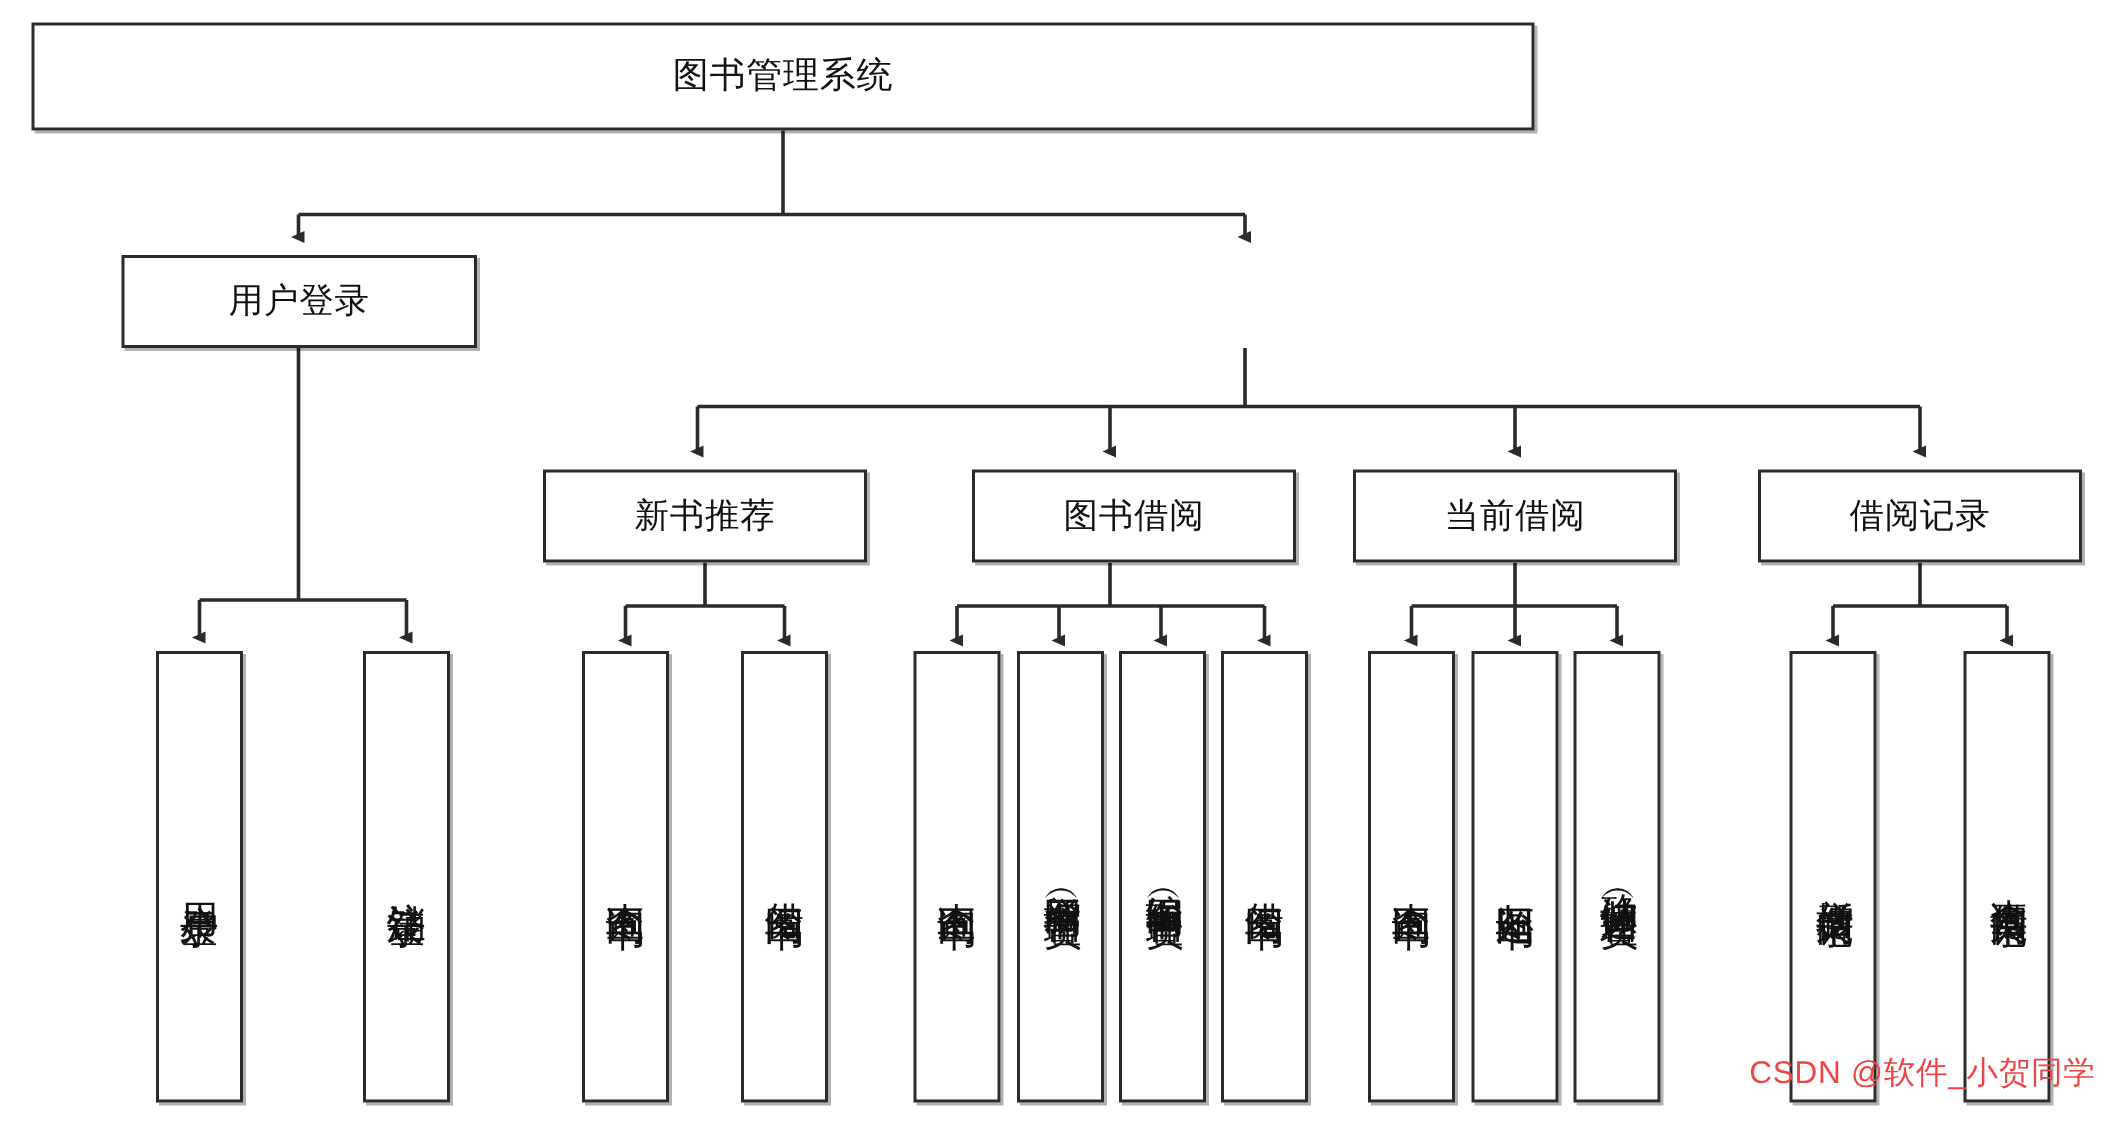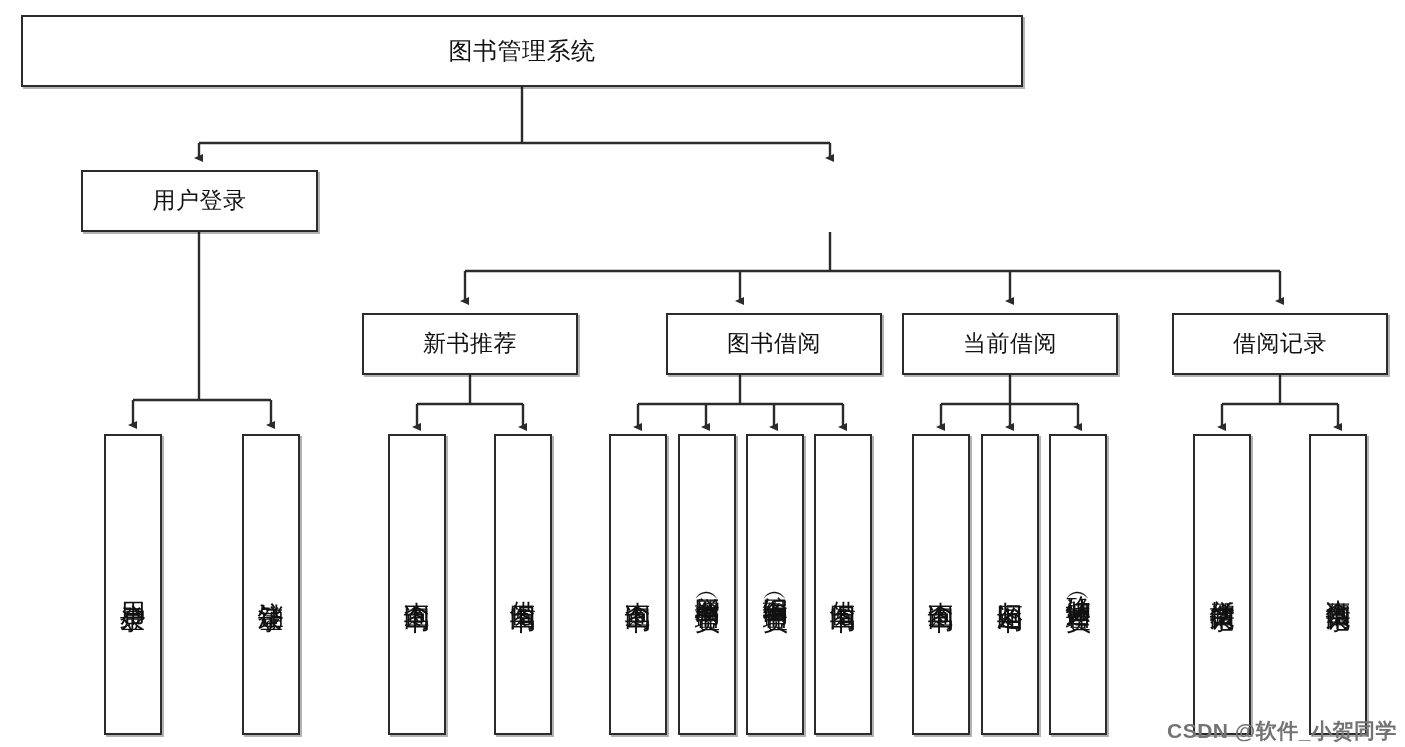--- a/index.html
+++ b/index.html
@@ -41,27 +41,26 @@
     text-orientation:upright;
     font-size:26px;
     line-height:1.18;
     letter-spacing:2px;
     white-space:nowrap;
   }
   .leaf.tall .lbl{font-size:25px;}
 
   #watermark{
     position:absolute;
-    right:8px;bottom:2px;
+    right:8px;bottom:18px;
     font-size:21px;
-    color:#737373;
+    color:#ef4444;
     letter-spacing:0.5px;
     white-space:nowrap;
     pointer-events:none;
-    font-weight:bold;
   }
 </style>
 </head>
 <body>
 
 <div id="stage">
 
   <svg class="edges" viewBox="0 0 1405 747">
     <defs>
       <marker id="arrow" markerWidth="10" markerHeight="10" refX="5" refY="5" orient="auto" markerUnits="userSpaceOnUse">
@@ -116,21 +115,21 @@
     <span class="lbl">图书管理系统</span>
   </div>
 
   <div class="node h-node" style="left:81px;top:170px;width:237px;height:62px;">
     <span class="lbl">用户登录</span>
   </div>
 
   <div class="node h-node" style="left:362px;top:313px;width:216px;height:62px;">
     <span class="lbl">新书推荐</span>
   </div>
-  <div class="node h-node" style="left:666px;top:313px;width:216px;height:62px;">
+  <div class="node h-node" style="left:648px;top:313px;width:216px;height:62px;">
     <span class="lbl">图书借阅</span>
   </div>
   <div class="node h-node" style="left:1172px;top:313px;width:216px;height:62px;">
     <span class="lbl">借阅记录</span>
   </div>
   <div class="node h-node" style="left:902px;top:313px;width:216px;height:62px;">
     <span class="lbl">当前借阅</span>
   </div>
 
   <div class="node leaf" style="left:104px;top:434px;width:58px;height:301px;">

